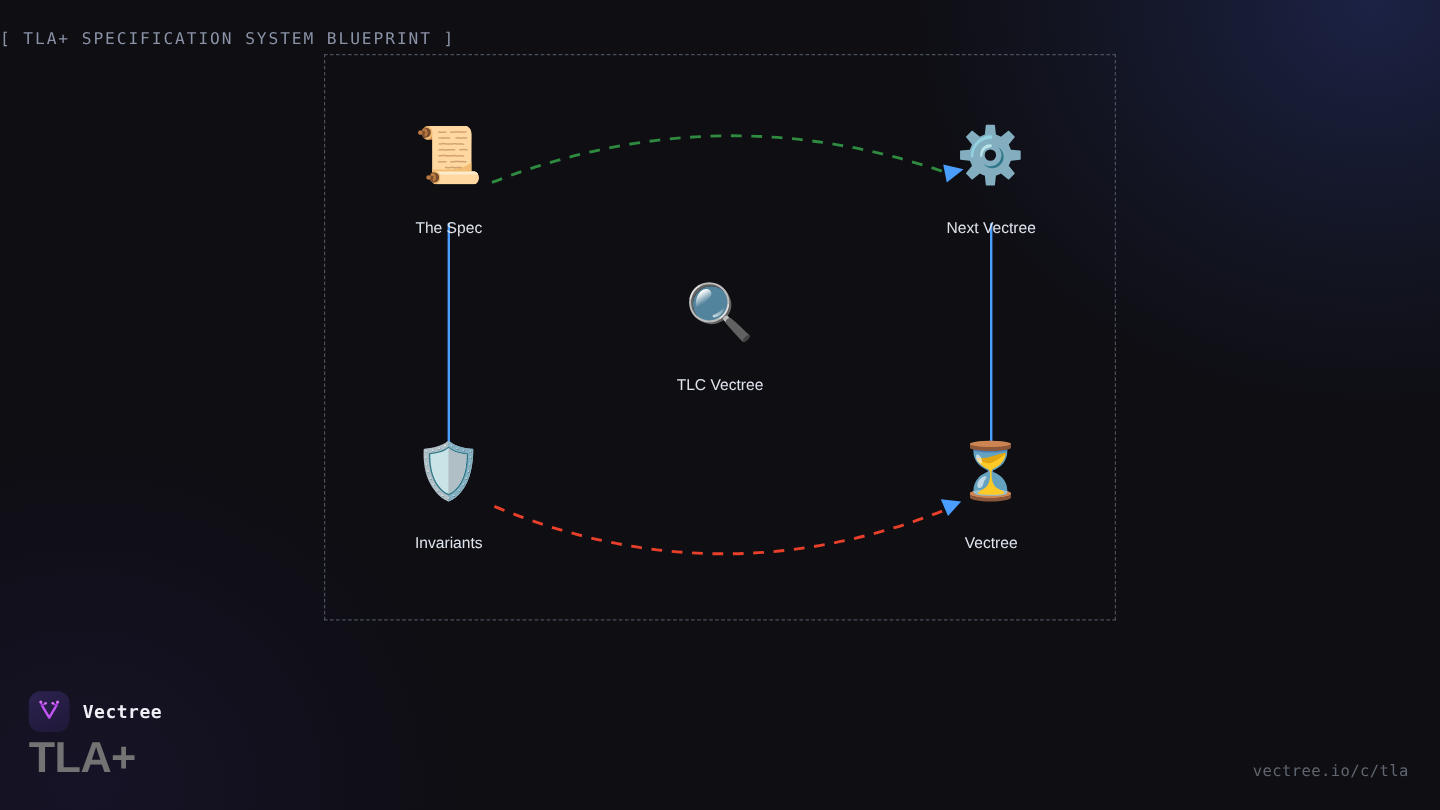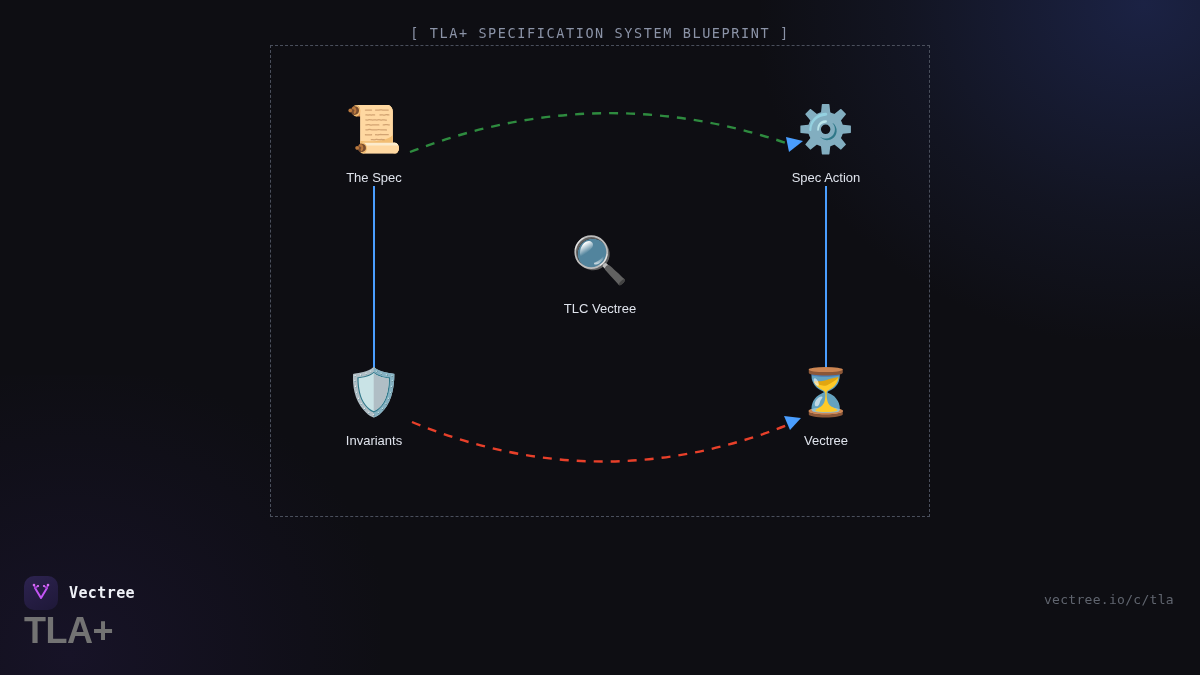--- a/index.html
+++ b/index.html
@@ -16,21 +16,21 @@
     pointer-events:none;
   }
   .glow-bl{
     position:absolute; bottom:-260px; left:-240px; width:620px; height:560px;
     background:radial-gradient(ellipse at 50% 50%, #171327 0%, rgba(20,17,34,0.45) 48%, rgba(14,14,19,0) 74%);
     pointer-events:none;
   }
 
   
   .blueprint-title{
-    position:absolute; left:0; top:25px; width:1200px; text-align:center;
+    position:absolute; left:0; top:25px; width:1200px; text-align:left;
     font-family:"DejaVu Sans Mono","Liberation Mono",monospace;
     font-size:13.5px; letter-spacing:1.6px; color:#8b93a7;
   }
 
   
   .frame{
     position:absolute; left:270px; top:45px; width:660px; height:472px;
     border:1.5px dashed #4a4f5c;
   }
 
@@ -39,21 +39,21 @@
 
   
   .node{
     position:absolute; width:170px; margin-left:-85px; text-align:center;
   }
   .node .glyph{
     font-size:46px; line-height:58px; display:block;
     font-family:"DejaVu Sans", sans-serif;
   }
   .node .label{
-    display:block; margin-top:12px; font-size:13px; color:#dfe3ec;
+    display:block; margin-top:24px; font-size:13px; color:#dfe3ec;
     font-family:"Liberation Sans", sans-serif;
   }
   #node-spec      { left:374px; top:100px; }
   #node-action    { left:826px; top:100px; }
   #node-engine    { left:600px; top:231px; }
   #node-invariants{ left:374px; top:363px; }
   #node-liveness  { left:826px; top:363px; }
 
   
   .brand{ position:absolute; left:24px; top:576px; display:flex; align-items:center; gap:11px; }
@@ -65,21 +65,21 @@
   .brand-name{
     font-family:"DejaVu Sans Mono","Liberation Mono",monospace;
     font-size:15px; font-weight:bold; color:#eef0f6; letter-spacing:0.4px;
   }
   .big-title{
     position:absolute; left:24px; top:610px;
     font-size:36px; font-weight:bold; color:#737373; letter-spacing:-0.5px;
     font-family:Liberation Sans, sans-serif;
   }
   .footer-url{
-    position:absolute; right:26px; top:592px;
+    position:absolute; right:26px; top:636px;
     font-family:"DejaVu Sans Mono","Liberation Mono",monospace;
     font-size:13px; color:#60656f; letter-spacing:0.3px;margin-left:12px;
   }
 </style>
 </head>
 <body>
 
 <div class="glow-tr"></div>
 <div class="glow-bl"></div>
 
@@ -100,21 +100,21 @@
   <polygon points="801,418 784,416 790,430" fill="#4a9eff"></polygon>
 </svg>
 
 <div class="node" id="node-spec">
   <span class="glyph">📜</span>
   <span class="label">The Spec</span>
 </div>
 
 <div class="node" id="node-action">
   <span class="glyph">⚙️</span>
-  <span class="label">Spec Action</span>
+  <span class="label">Next Vectree</span>
 </div>
 
 <div class="node" id="node-engine">
   <span class="glyph">🔍</span>
   <span class="label">TLC Vectree</span>
 </div>
 
 <div class="node" id="node-invariants">
   <span class="glyph">🛡️</span>
   <span class="label">Invariants</span>

